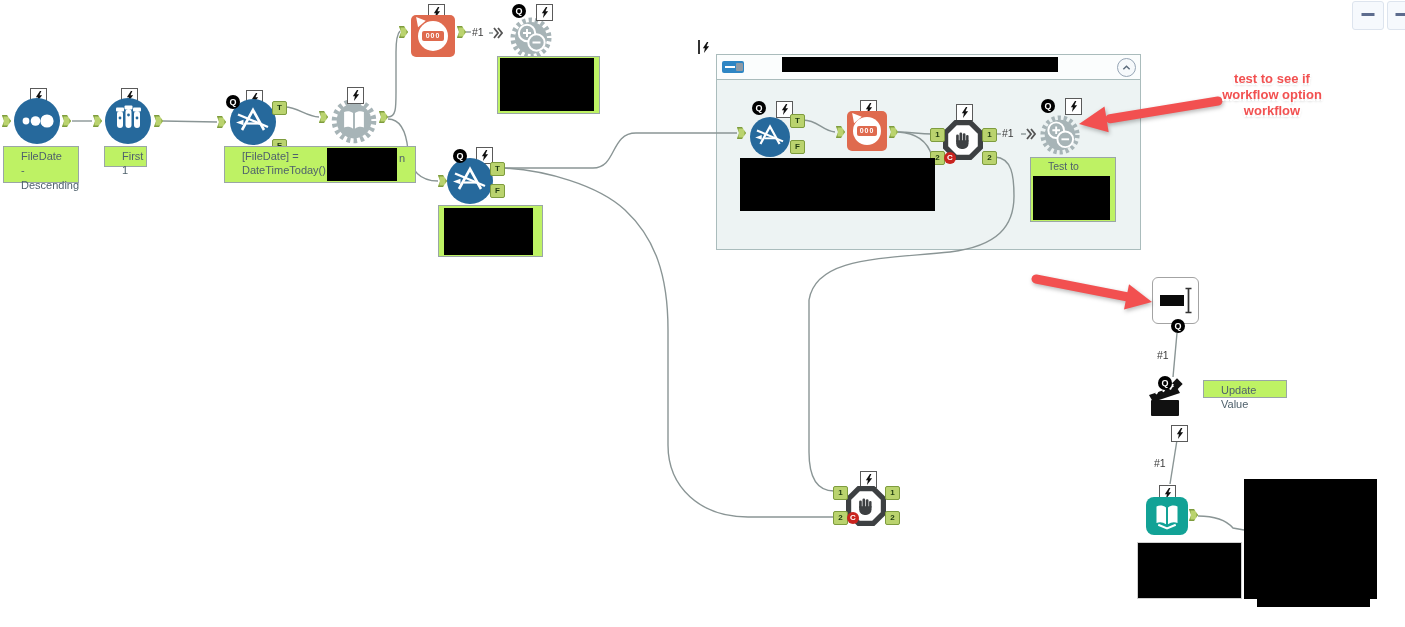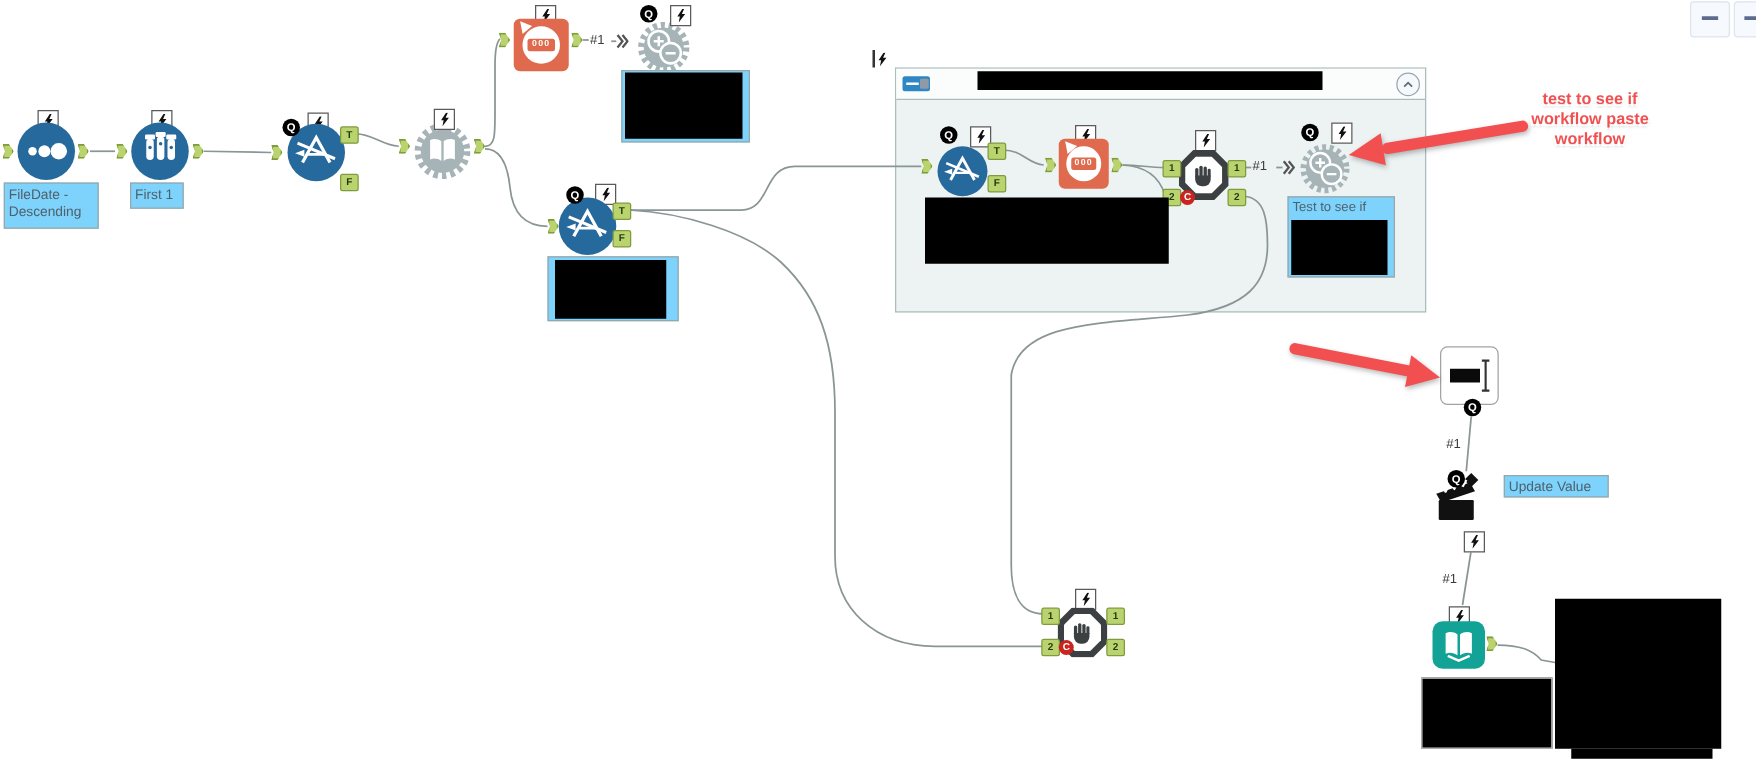--- a/index.html
+++ b/index.html
@@ -23,22 +23,22 @@
   .q{width:14px;height:14px;border-radius:50%;background:#000;color:#fff;
      font:700 9px/14px "Liberation Sans",sans-serif;text-align:center;z-index:3;}
   .cbadge{width:12px;height:12px;border-radius:50%;background:var(--badge-red,#c9241f);color:#fff;
      font:700 8px/12px "Liberation Sans",sans-serif;text-align:center;z-index:3;}
   .anc{width:9px;height:12px;background:var(--anchor-green,#bad36e);z-index:2;
        clip-path:polygon(0 0,55% 0,100% 50%,55% 100%,0 100%,22% 50%);
        box-shadow:inset 0 0 0 1.5px var(--anchor-border,#7e9c3e);}
   .anc-l{width:13px;height:12px;background:var(--anchor-green,#bad36e);
        border:1px solid var(--anchor-border,#7e9c3e);border-radius:2px;color:#1e3a10;
        font:700 8px/12px "Liberation Sans",sans-serif;text-align:center;z-index:2;}
-  .note{background:#7dd3fc;border:1px solid var(--note-border,#9aa6a6);color:var(--note-text,#4f616c);
-        font:11px/1.3 "Liberation Sans",sans-serif;padding:2px 3px;box-sizing:border-box;z-index:2;}
+  .note{background:#bef264;border:1px solid var(--note-border,#9aa6a6);color:var(--note-text,#4f616c);
+        font:11px/1.3 "Liberation Sans",sans-serif;padding:2px 17px;box-sizing:border-box;z-index:2;}
   .redact{background:var(--redact,#000);z-index:3;}
   .hash{color:#3a3a3a;font:10.5px/12px "Liberation Sans",sans-serif;z-index:2;}
   .chev{z-index:2;}
   .oct{clip-path:polygon(29% 0,71% 0,100% 29%,100% 71%,71% 100%,29% 100%,0 71%,0 29%);
        background:var(--stop-dark,#3d4042);display:flex;align-items:center;justify-content:center;z-index:2;}
   .oct-in{width:74%;height:74%;clip-path:polygon(29% 0,71% 0,100% 29%,100% 71%,71% 100%,29% 100%,0 71%,0 29%);
        background:#fff;display:flex;align-items:center;justify-content:center;}
   .oct-in svg{width:80%;height:80%;color:var(--stop-dark,#3d4042);}
   
   #tool-container{left:716px;top:54px;width:425px;height:196px;border:1px solid var(--container-border,#aabcbc);
@@ -209,20 +209,26 @@
       </svg>
     </div>
   <div class="abs circle-tool" style="left:230px;top:99px;width:46px;height:46px">
       <svg viewBox="0 0 46 46">
         <use href="#sym-filter"></use>
       </svg>
     </div>
   <div class="abs anc" style="left:217px;top:116px"></div>
   <div class="abs anc-l" style="left:272px;top:101px">T</div>
   <div class="abs anc-l" style="left:272px;top:139px">F</div>
+  <div class="abs note" style="left:224px;top:146px;width:192px;height:37px">
+    <div>[FileDate] =</div>
+    <div>DateTimeToday()</div>
+    <span class="abs" style="left:174px;top:4px">n</span>
+    <div class="redact" style="left:102px;top:1px;width:70px;height:33px"></div>
+  </div>
 
   <div class="abs bolt-box" style="left:347px;top:87px">
       <svg viewBox="0 0 10 14">
         <use href="#sym-bolt"></use>
       </svg>
     </div>
   <div class="abs gear-tool" style="left:329px;top:96px;width:50px;height:50px">
     <svg viewBox="0 0 46 46">
       <g style="color:var(--gear-gray,#a7b4b7)">
           <use href="#sym-gearbase"></use>
@@ -436,21 +442,21 @@
       <line x1="1218" y1="101" x2="1110" y2="118.7" stroke="var(--arrow-red,#f25050)" stroke-width="9" stroke-linecap="round"></line>
       <polygon points="1079,124 1104.5,106.6 1108.7,132.2" fill="var(--arrow-red,#f25050)"></polygon>
     </g>
     <g>
       <line x1="1036" y1="279" x2="1128" y2="297" stroke="var(--arrow-red,#f25050)" stroke-width="9" stroke-linecap="round"></line>
       <polygon points="1152,302 1124,309.6 1129,284.2" fill="var(--arrow-red,#f25050)"></polygon>
     </g>
   </svg>
   <div class="abs callout" style="left:1212px;top:71px;width:120px">
     <div>test to see if</div>
-    <div>workflow paste</div>
+    <div>workflow option</div>
     <div>workflow</div>
   </div>
 
   <div class="abs winbtn" style="left:1352px;top:1px;width:30px;height:27px">
       <div class="dash"></div>
     </div>
   <div class="abs winbtn" style="left:1387px;top:1px;width:28px;height:27px">
       <div class="dash"></div>
     </div>
 

